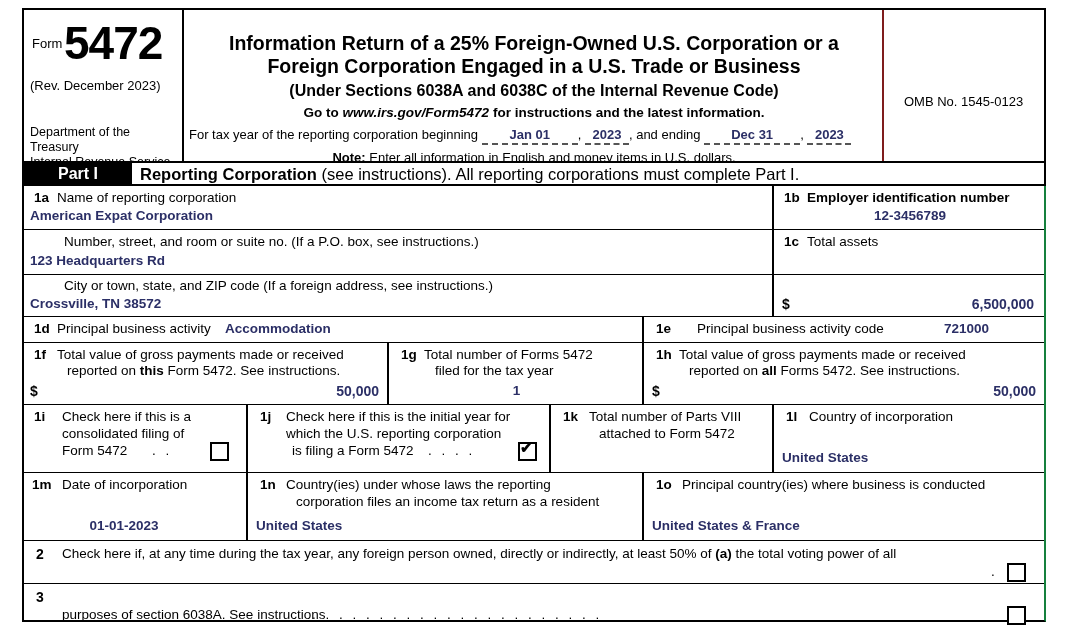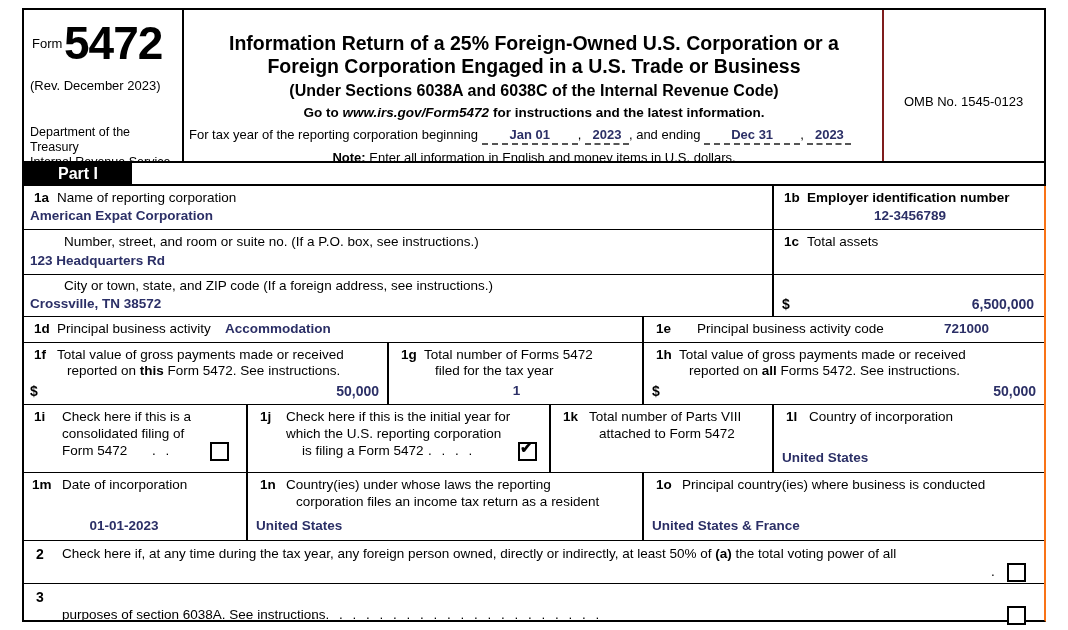--- a/index.html
+++ b/index.html
@@ -108,21 +108,21 @@
   }
   #part1-title {
     position: absolute; left: 116px; top: 1px;
     font-size: 16.5px; line-height: 20px;
   }
   #part1-title b { font-weight: bold; }
 
   
   #body-block {
     left: 22px; top: 186px; width: 1024px; height: 436px;
-    border-left: 2px solid #000; border-right: 2px solid #f97316;
+    border-left: 2px solid #000; border-right: 2px solid #15803d;
     border-bottom: 2px solid #000;
   }
 
   .row { position: absolute; left: 0; width: 1020px; box-sizing: border-box; }
   .cell { position: absolute; box-sizing: border-box; height: 100%; }
   .cell.divider { border-left: 2px solid #000; }
   .lbl { position: absolute; font-size: 13.5px; line-height: 16px; }
   .num { font-weight: bold; }
 
   .dollar { position: absolute; font-size: 14px; font-weight: bold; }
@@ -177,20 +177,21 @@
       <div class="note-line"><b>Note:</b><span> Enter all information in English and money items in U.S. dollars.</span></div>
     </div>
 
     <div id="hdr-right" class="abs">
       <span class="omb">OMB No. 1545-0123</span>
     </div>
   </div>
 
   <div id="part1-bar" class="abs">
     <div id="part1-tag">Part I</div>
+    <div id="part1-title"><b>Reporting Corporation</b><span> (see instructions). All reporting corporations must complete Part I.</span></div>
   </div>
 
   <div id="body-block" class="abs">
 
     <div class="row thin-b" style="top:0; height:44px;">
       <div class="cell" style="left:0; width:748px;">
         <span class="lbl num" style="left:10px; top:4px;">1a</span>
         <span class="lbl" style="left:33px; top:4px;">Name of reporting corporation</span>
         <span class="lbl val" style="left:6px; top:22px;">American Expat Corporation</span>
       </div>
@@ -265,21 +266,21 @@
         <span class="lbl" style="left:38px; top:4px;">Check here if this is a</span>
         <span class="lbl" style="left:38px; top:21px;">consolidated filing of</span>
         <span class="lbl" style="left:38px; top:38px;">Form 5472</span>
         <span class="leaders" style="left:128px; top:38px;">.    .</span>
         <div class="cbox" style="left:186px; top:37px;"></div>
       </div>
       <div class="cell divider" style="left:222px; width:303px;">
         <span class="lbl num" style="left:12px; top:4px;">1j</span>
         <span class="lbl" style="left:38px; top:4px;">Check here if this is the initial year for</span>
         <span class="lbl" style="left:38px; top:21px;">which the U.S. reporting corporation</span>
-        <span class="lbl" style="left:38px; top:38px;padding-left:16px;">is filing a Form 5472</span>
+        <span class="lbl" style="left:28px; top:38px;padding-left:16px;">is filing a Form 5472</span>
         <span class="leaders" style="left:180px; top:38px;">.    .    .    .</span>
         <div class="cbox" style="left:270px; top:37px;">
           <span class="tick">✔</span>
         </div>
       </div>
       <div class="cell divider" style="left:525px; width:223px;">
         <span class="lbl num" style="left:12px; top:4px;">1k</span>
         <span class="lbl" style="left:38px; top:4px;">Total number of Parts VIII</span>
         <span class="lbl" style="left:48px; top:21px;">attached to Form 5472</span>
         <span class="lbl val" style="left:0; top:44px; width:223px; text-align:center;"></span>

